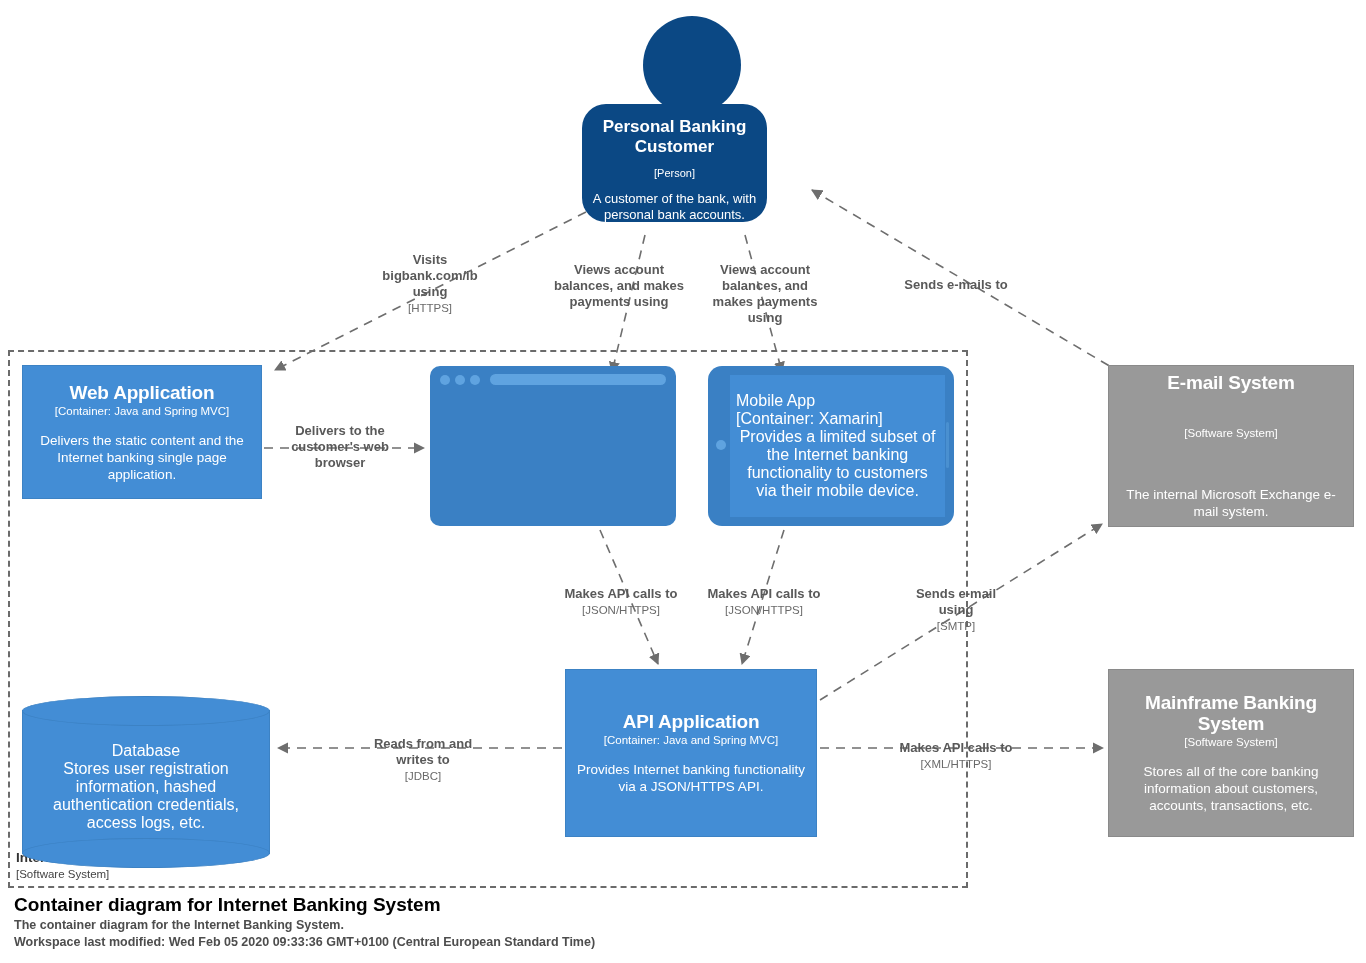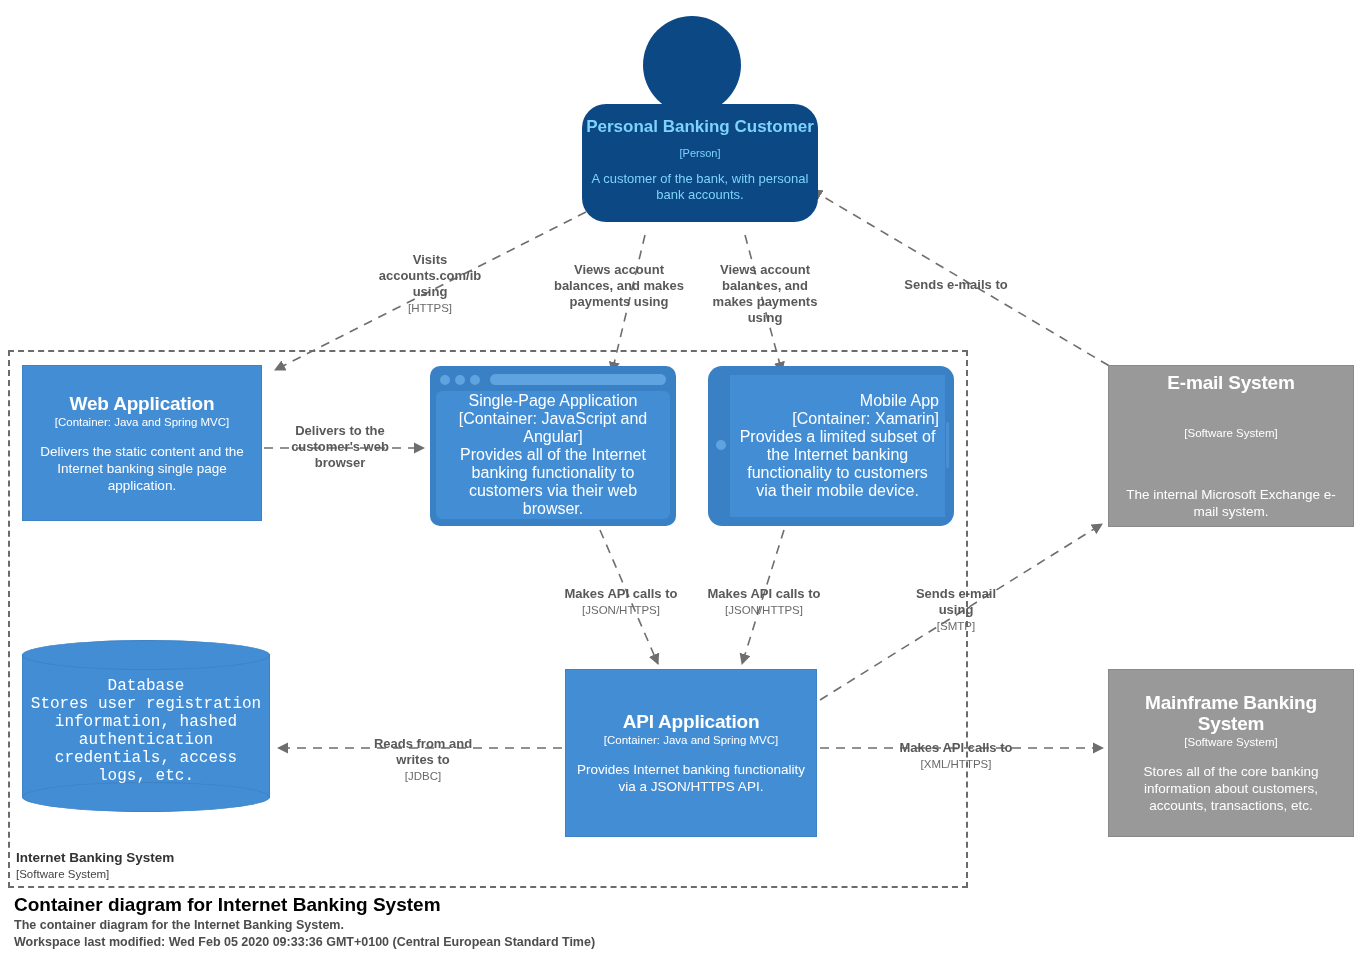--- a/index.html
+++ b/index.html
@@ -66,39 +66,39 @@
   #person-head {
     position: absolute;
     left: 61px; top: 0;
     width: 98px; height: 98px;
     border-radius: 50%;
     background: #0b4884;
   }
   #person-body {
     position: absolute;
     left: 0; top: 88px;
-    width: 236px; height: 118px;
+    width: 185px; height: 118px;
     border-radius: 24px;
     background: #0b4884;
     display: flex;
     flex-direction: column;
     align-items: center;
     justify-content: flex-start;
     padding-top: 13px;
     box-sizing: border-box;
-    color: #7dd3fc;
+    color: #ffffff;
     text-align: center;
   }
   #person-body .n-name { font-size: 17px; line-height: 20px; font-weight: bold; }
   #person-body .n-type { font-size: 11px; line-height: 14px; margin-top: 9px; }
   #person-body .n-desc { font-size: 13px; line-height: 16px; margin-top: 11px; }
 
   
   #node-web-application {
-    left: 22px; top: 365px; width: 240px; height: 156px;
+    left: 22px; top: 365px; width: 240px; height: 134px;
   }
 
   
   #node-single-page-application {
     position: absolute;
     left: 430px; top: 366px; width: 246px; height: 160px;
     background: #3a80c4;
     border-radius: 10px;
     box-sizing: border-box;
     padding: 6px;
@@ -160,36 +160,36 @@
     width: 3px; height: 46px;
     border-radius: 2px;
     background: #4a90d0;
   }
   .mobile-screen {
     background: #438dd5;
     height: 142px;
     box-sizing: border-box;
     display: flex;
     flex-direction: column;
-    align-items: flex-end;
+    align-items: flex-start;
     justify-content: center;
     color: #fff;
     text-align: center;
     padding: 4px 6px;
   }
 
   
   #node-email-system {
     left: 1108px; top: 365px; width: 246px; height: 162px; justify-content: space-between;
   }
 
   
   #node-database {
     position: absolute;
-    left: 22px; top: 640px; width: 248px; height: 172px; font-family: Liberation Mono, monospace;
+    left: 22px; top: 696px; width: 248px; height: 172px;
   }
   #db-body {
     position: absolute;
     left: 0; top: 14px;
     width: 248px; height: 144px;
     background: #438dd5;
     border-left: 1px solid #3c82c4;
     border-right: 1px solid #3c82c4;
     box-sizing: border-box;
   }
@@ -350,25 +350,20 @@
     <span class="n-type">[Container: Java and Spring MVC]</span>
     <span class="n-desc">Delivers the static content and the Internet banking single page application.</span>
   </div>
 
   <div id="node-single-page-application">
     <div class="browser-bar">
       <span class="browser-dot"></span>
       <span class="browser-dot"></span>
       <span class="browser-dot"></span>
       <span class="browser-addr"></span>
-    </div>
-    <div class="browser-screen">
-      <span class="n-name">Single-Page Application</span>
-      <span class="n-type">[Container: JavaScript and Angular]</span>
-      <span class="n-desc">Provides all of the Internet banking functionality to customers via their web browser.</span>
     </div>
   </div>
 
   <div id="node-mobile-app">
     <div id="mobile-camera"></div>
     <div id="mobile-speaker"></div>
     <div class="mobile-screen">
       <span class="n-name">Mobile App</span>
       <span class="n-type">[Container: Xamarin]</span>
       <span class="n-desc">Provides a limited subset of the Internet banking functionality to customers via their mobile device.</span>
@@ -397,21 +392,21 @@
     <span class="n-desc">Provides Internet banking functionality via a JSON/HTTPS API.</span>
   </div>
 
   <div class="node box-gray" id="node-mainframe-banking-system">
     <span class="n-name">Mainframe Banking System</span>
     <span class="n-type">[Software System]</span>
     <span class="n-desc">Stores all of the core banking information about customers, accounts, transactions, etc.</span>
   </div>
 
   <div class="edge-label" style="left:368px; top:252px; width:124px;">
-    <span class="el-text">Visits accounts.com/ib using</span>
+    <span class="el-text">Visits bigbank.com/ib using</span>
     <span class="el-tech">[HTTPS]</span>
   </div>
 
   <div class="edge-label" style="left:551px; top:262px; width:136px;">
     <span class="el-text">Views account balances, and makes payments using</span>
   </div>
 
   <div class="edge-label" style="left:700px; top:262px; width:130px;">
     <span class="el-text">Views account balances, and makes payments using</span>
   </div>

